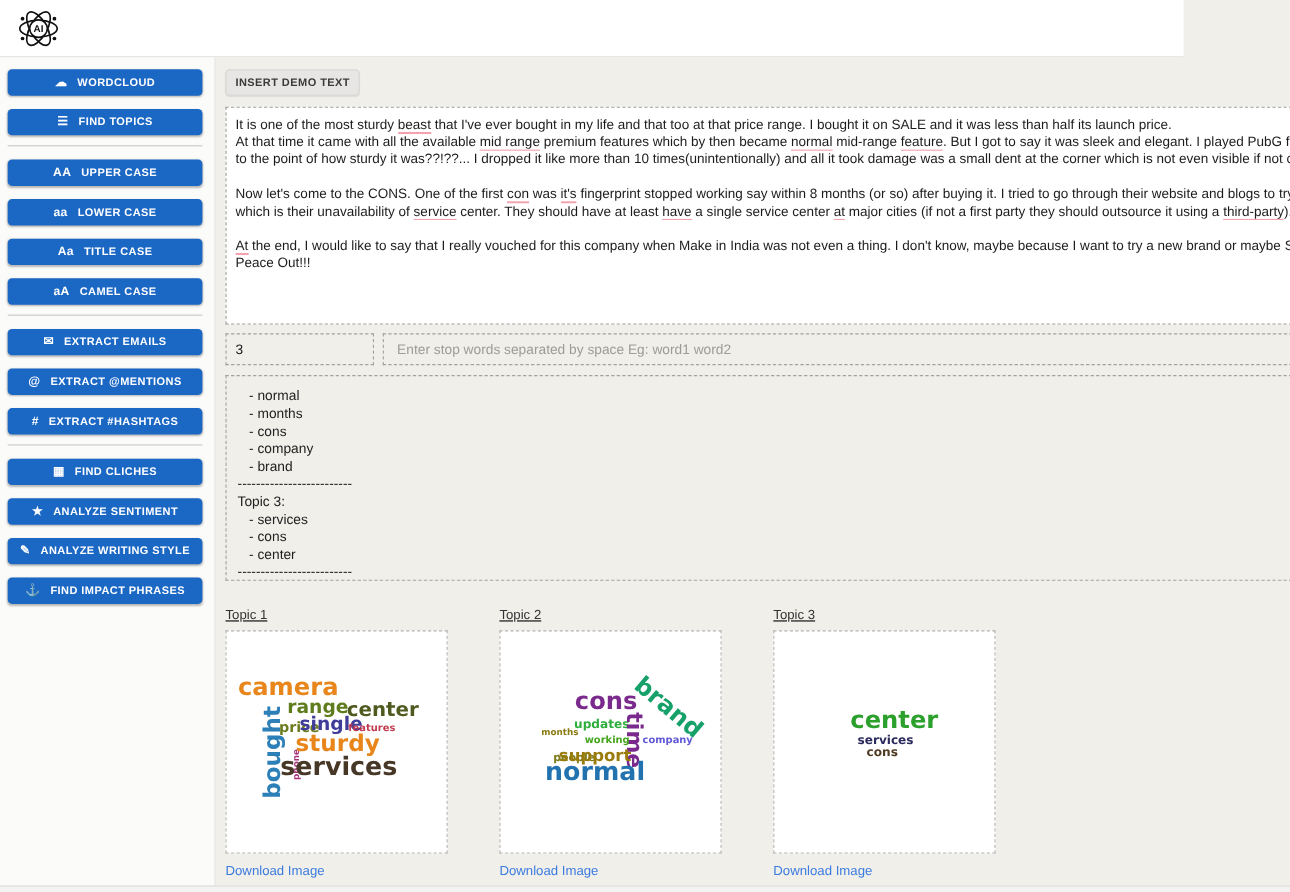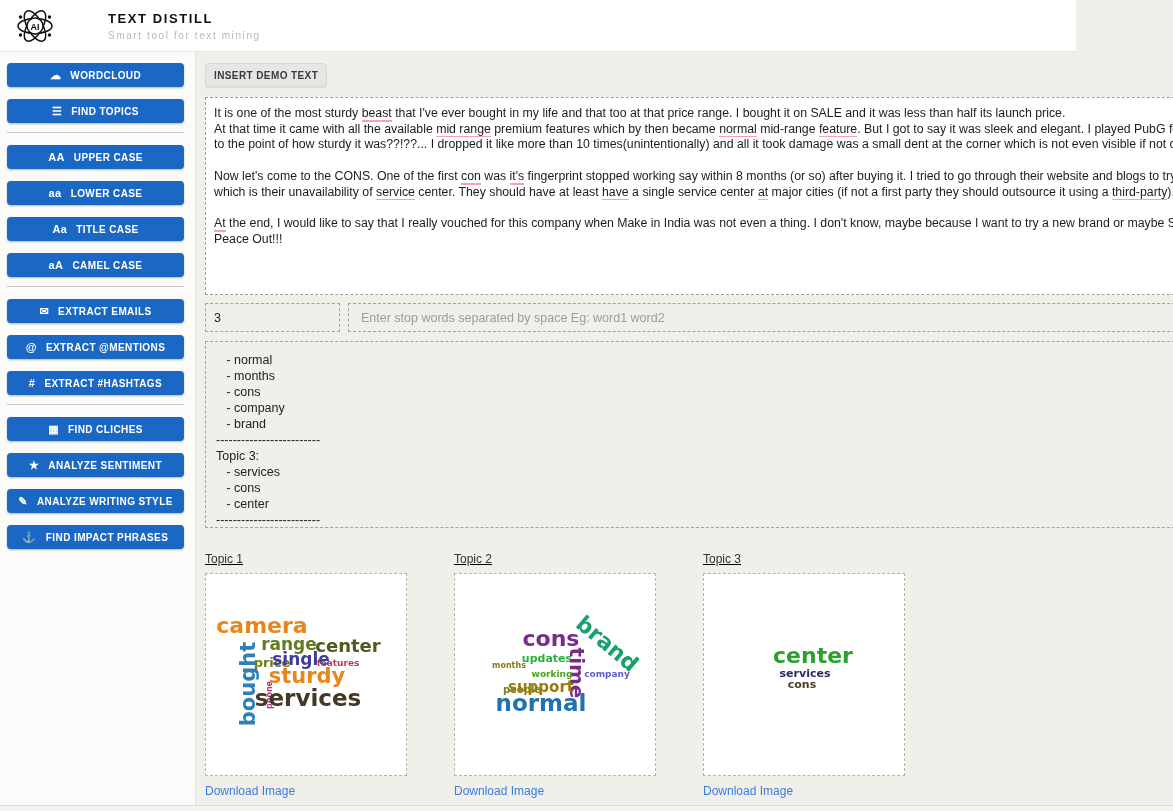--- a/index.html
+++ b/index.html
@@ -87,24 +87,20 @@
       <circle cx="23" cy="23" r="8" fill="#fff"></circle>
     </g>
     <g fill="#111">
       <circle cx="8.5" cy="14" r="1.7"></circle>
       <circle cx="37.5" cy="14" r="1.7"></circle>
       <circle cx="8.5" cy="32" r="1.7"></circle>
       <circle cx="37.5" cy="32" r="1.7"></circle>
     </g>
     <text x="23" y="26.5" text-anchor="middle" font-size="9" font-weight="bold" fill="#111" font-family="Liberation Sans, sans-serif">AI</text>
   </svg>
-  <div class="titles">
-    <span class="app-title">TEXT DISTILL</span>
-    <span class="app-subtitle">Smart tool for text mining</span>
-  </div>
 </div>
 
 <nav class="sidebar">
     <button class="sbtn">
       <span class="sicon">☁</span>
       <span class="slabel">WORDCLOUD</span>
     </button>
     <button class="sbtn">
       <span class="sicon">☰</span>
       <span class="slabel">FIND TOPICS</span>

